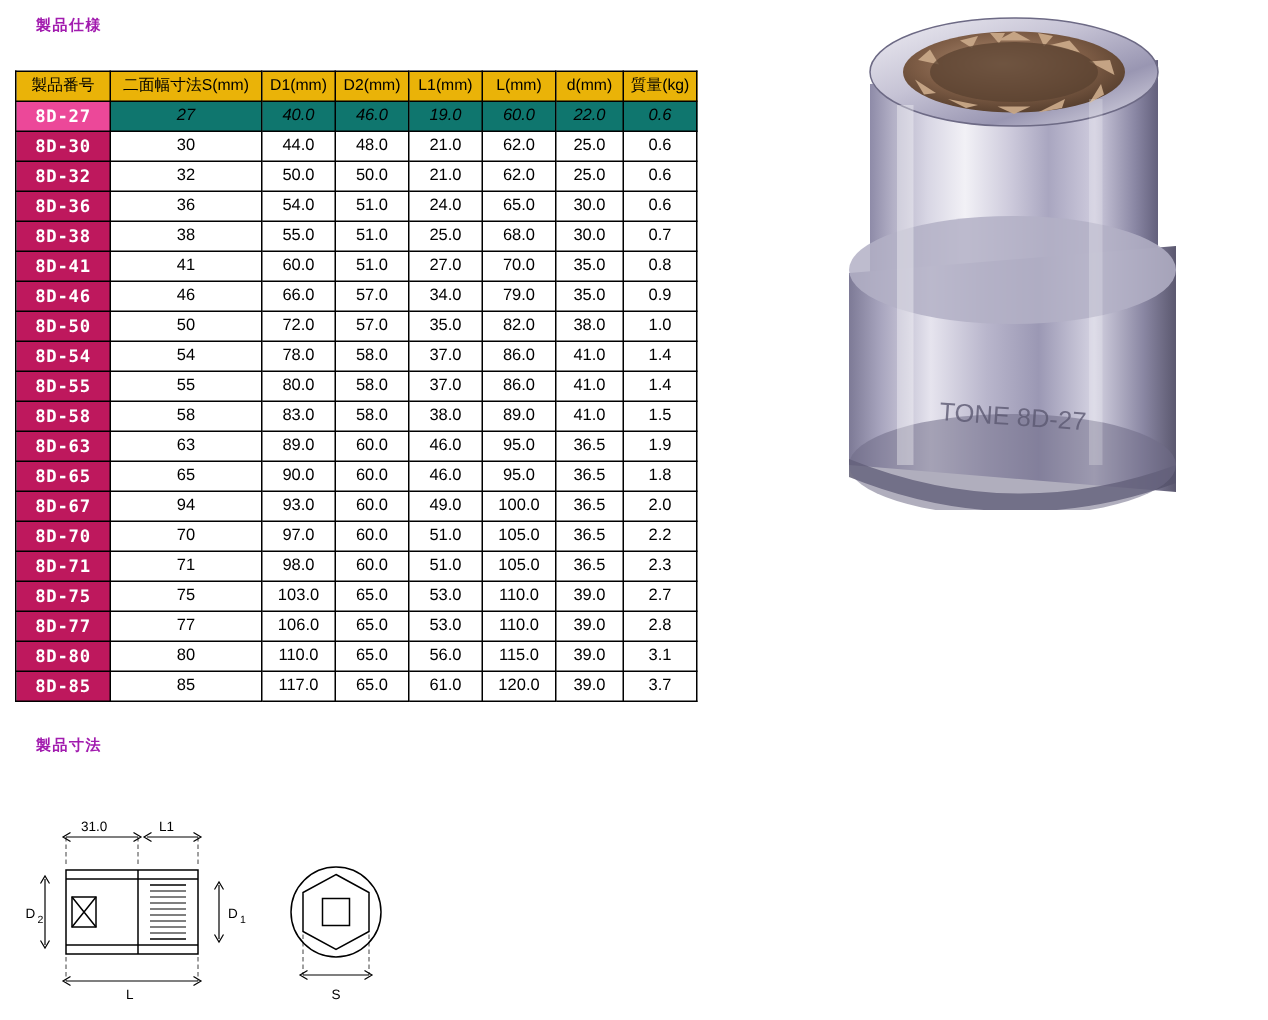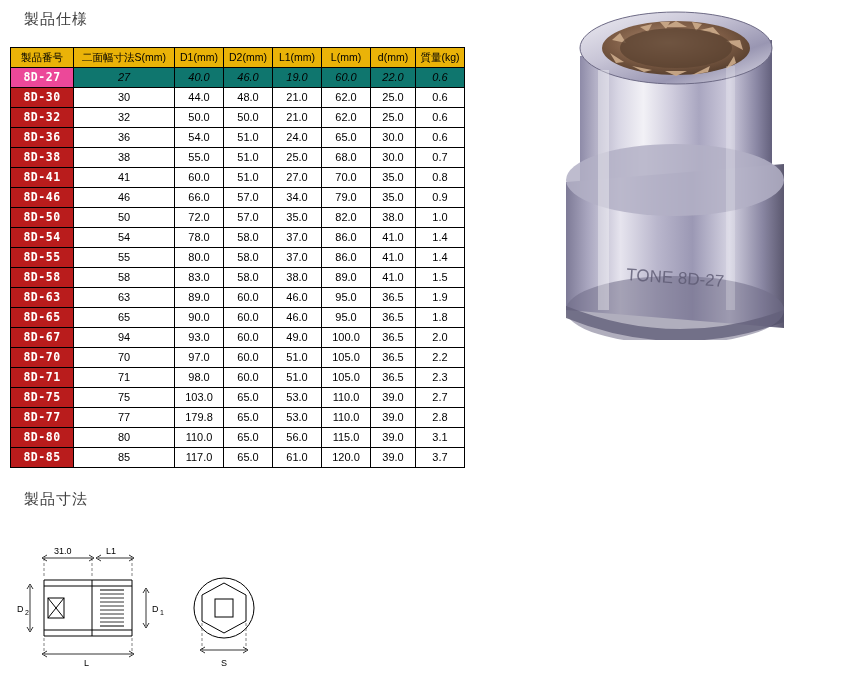--- a/index.html
+++ b/index.html
@@ -9,24 +9,24 @@
   }
   body {
     width: 845px;
     height: 680px;
     position: relative;
     font-family: "Liberation Sans", sans-serif;
     color: #000000;
     overflow: hidden;
   }
   .heading {
-    font-size: 15px;
-    font-weight: normal;
+    font-size: 10px;
+    font-weight: bold;
     letter-spacing: 1px;
-    color: #404040;
+    color: #a21caf;
     font-family: "DejaVu Sans", sans-serif;
   }
   #spec-heading {
     position: absolute;
     left: 24px;
     top: 10px;
   }
   #dims-heading {
     position: absolute;
     left: 24px;
@@ -60,21 +60,21 @@
   }
   table.spec thead th.c0 { width: 58px; }
   table.spec thead th.c1 { width: 96px; }
   table.spec thead th.c2 { width: 44px; }
   table.spec thead th.c3 { width: 44px; }
   table.spec thead th.c4 { width: 44px; }
   table.spec thead th.c5 { width: 44px; }
   table.spec thead th.c6 { width: 40px; }
   table.spec thead th.c7 { width: 44px; }
   td.model {
-    background: #b91c1c;
+    background: #be185d;
     color: #ffffff;
     font-weight: bold;
     font-size: 11.5px;
     letter-spacing: 0.5px;
     font-family: "DejaVu Sans Mono", monospace;
   }
   tr.highlight td.model {
     background: #ec4899;
     color: #ffffff;
   }
@@ -297,21 +297,21 @@
           <td class="val">103.0</td>
           <td class="val">65.0</td>
           <td class="val">53.0</td>
           <td class="val">110.0</td>
           <td class="val">39.0</td>
           <td class="val">2.7</td>
         </tr>
         <tr>
           <td class="model">8D-77</td>
           <td class="val">77</td>
-          <td class="val">179.8</td>
+          <td class="val">106.0</td>
           <td class="val">65.0</td>
           <td class="val">53.0</td>
           <td class="val">110.0</td>
           <td class="val">39.0</td>
           <td class="val">2.8</td>
         </tr>
         <tr>
           <td class="model">8D-80</td>
           <td class="val">80</td>
           <td class="val">110.0</td>

